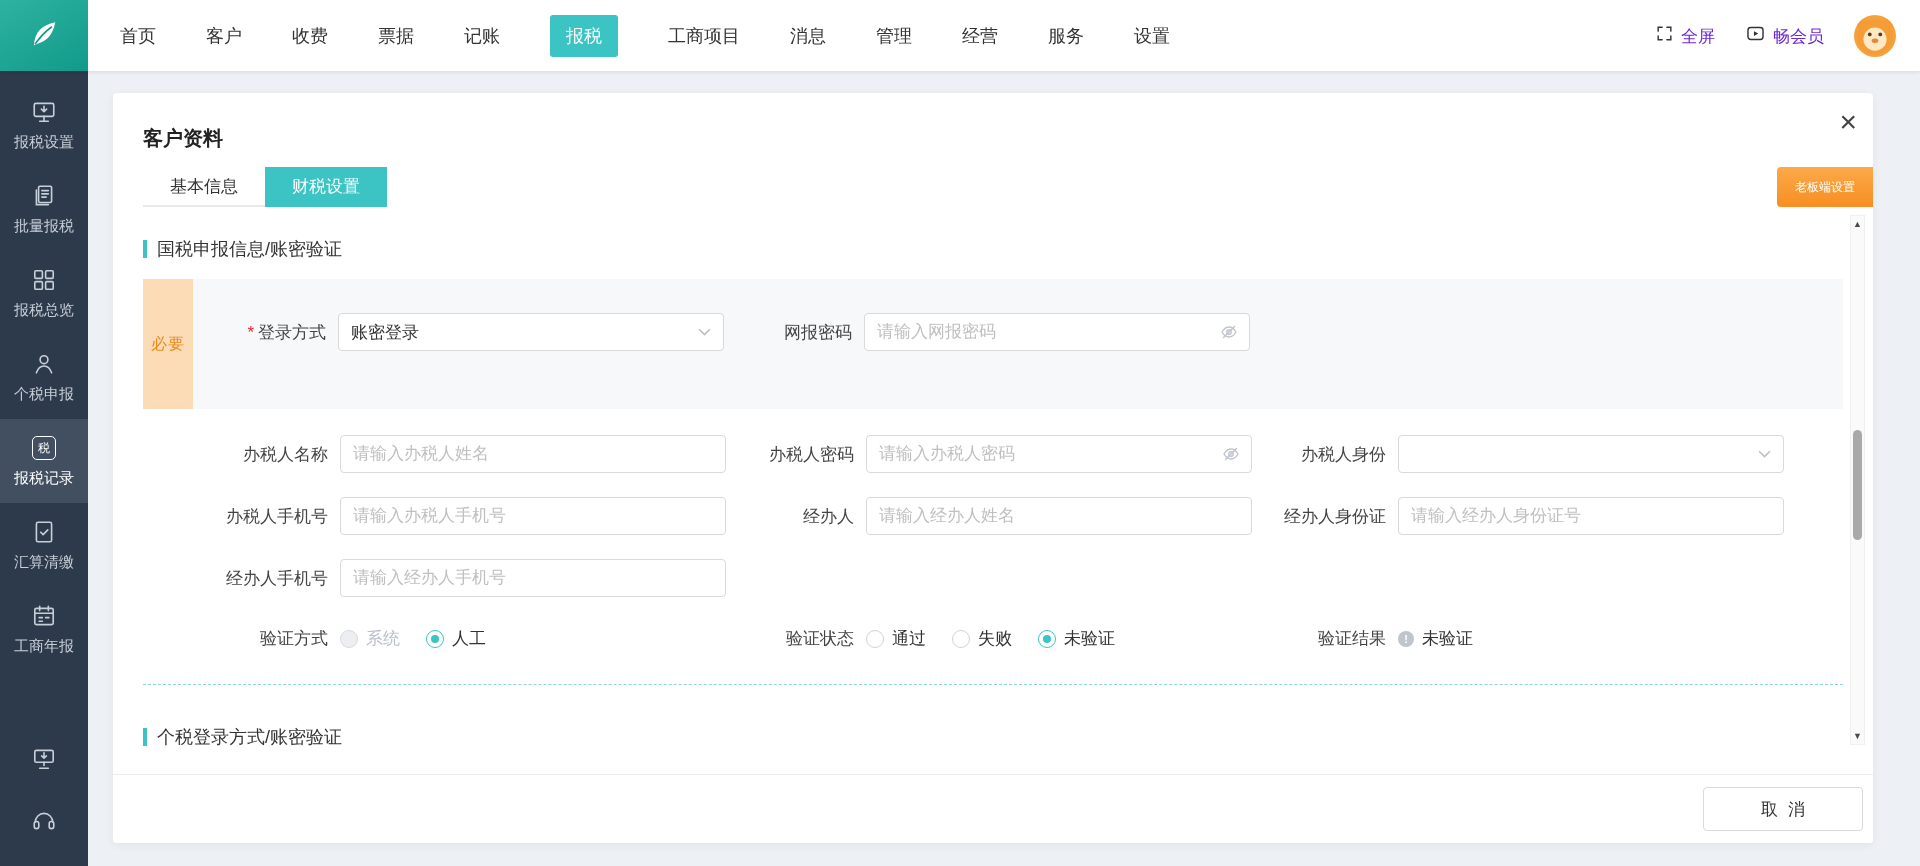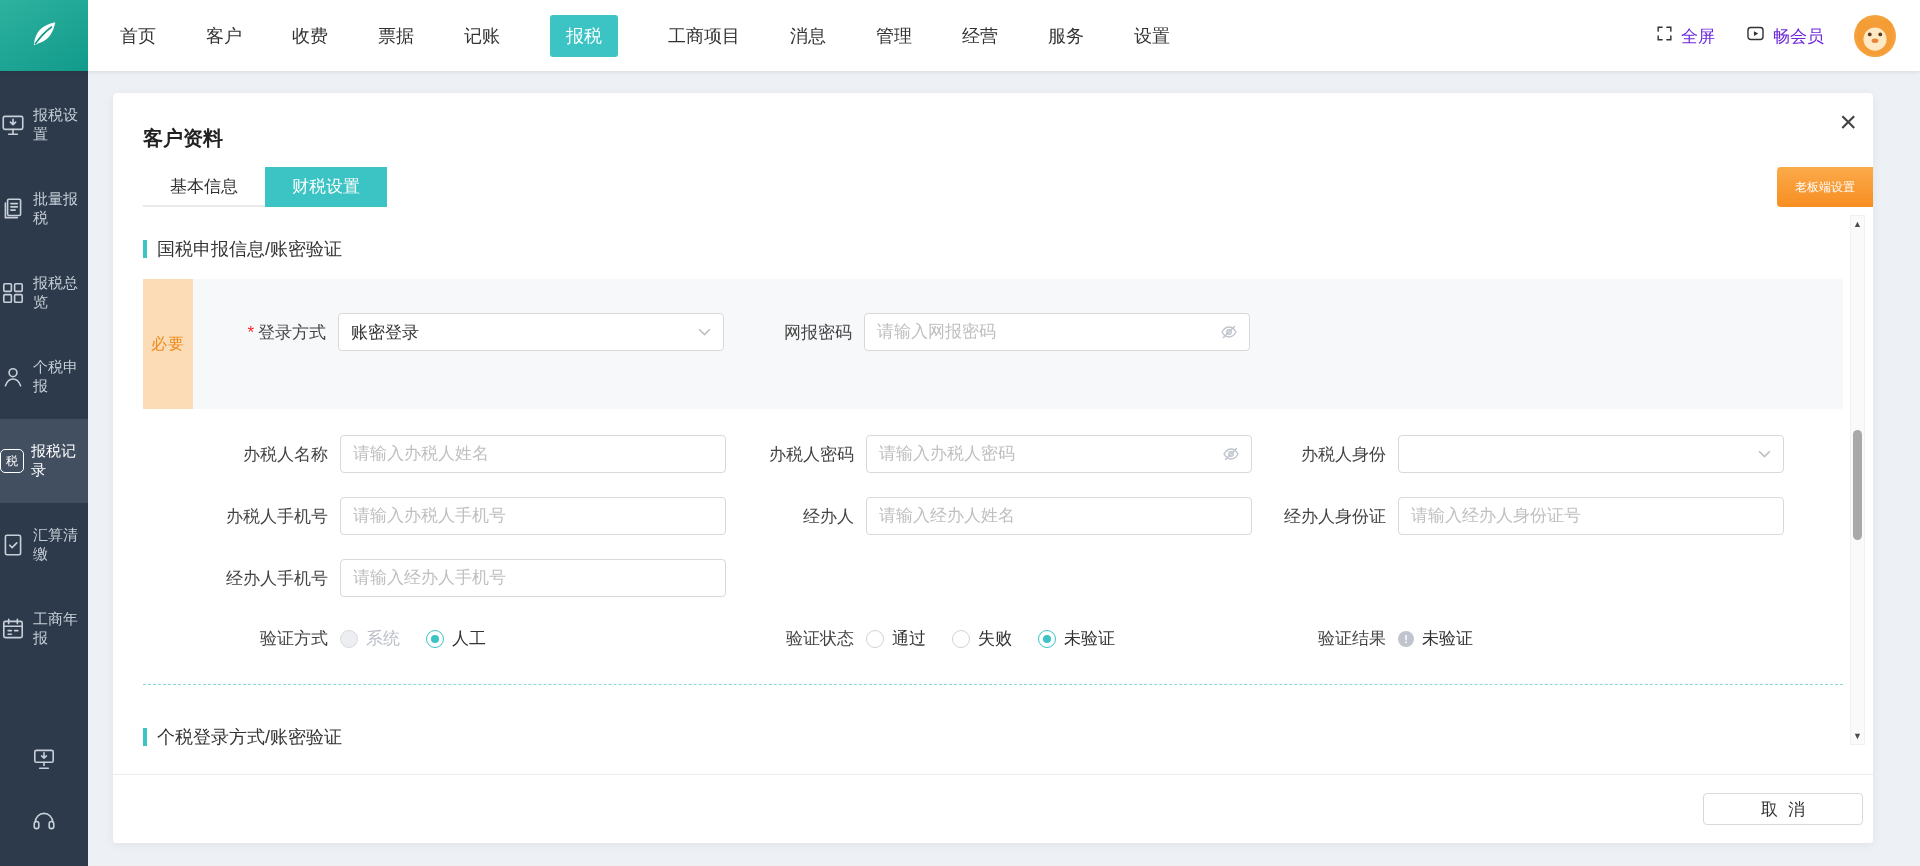--- a/index.html
+++ b/index.html
@@ -13,21 +13,21 @@
     display:flex;align-items:center;justify-content:center;flex:0 0 88px}
   .topnav{display:flex;align-items:center;gap:50px;margin-left:32px}
   .nav-item{font-size:18px;color:#333;cursor:pointer;white-space:nowrap}
   .nav-item.active{background:#3cc4c4;color:#fff;padding:9px 16px;border-radius:3px}
   .topbar-right{margin-left:auto;display:flex;align-items:center;gap:30px;padding-right:24px}
   .top-action{display:flex;align-items:flex-end;gap:7px;font-size:17px;color:#6d28d9;cursor:pointer}
   .avatar{width:42px;height:42px;border-radius:50%;overflow:hidden;cursor:pointer;background:#f6a23c}
 
   
   .sidebar{position:absolute;top:71px;left:0;width:88px;height:795px;background:#2d3a4b;padding-top:12px;z-index:20}
-  .side-item{height:84px;display:flex;flex-direction:row;align-items:center;justify-content:center;
+  .side-item{height:84px;display:flex;flex-direction:column;align-items:center;justify-content:center;
     gap:7px;color:#c7cfd8;font-size:15px;cursor:pointer}
   .side-item.active{background:#414f61;color:#fff}
   .side-item .icon{height:27px;display:flex;align-items:center;justify-content:center}
   .tax-badge{width:24px;height:24px;border:1.7px solid currentColor;border-radius:5px;
     font-size:12px;display:flex;align-items:center;justify-content:center}
   .side-bottom{position:absolute;left:0;width:88px;display:flex;justify-content:center;color:#c7cfd8;cursor:pointer}
   .side-bottom.b1{bottom:90px}
   .side-bottom.b2{bottom:28px}
 
   
@@ -97,21 +97,21 @@
     border:1px solid #f0f0f0;display:flex;flex-direction:column;align-items:center}
   .vs-arrow{height:16px;width:100%;font-size:9px;color:#4a4a4a;display:flex;align-items:center;justify-content:center;cursor:pointer}
   .vs-arrow.up::after{content:"▲"}
   .vs-arrow.down{position:absolute;bottom:0}
   .vs-arrow.down::after{content:"▼"}
   .vs-thumb{position:absolute;top:214px;width:9px;height:110px;background:#a9a9a9;border-radius:5px;cursor:grab}
 
   
   .modal-footer{position:absolute;left:0;right:0;bottom:0;height:69px;border-top:1px solid #ececec;
     display:flex;align-items:center;justify-content:flex-end;gap:15px;padding-right:10px;background:#fff;border-radius:0 0 4px 4px}
-  .btn{min-width:160px;height:32px;display:flex;align-items:center;justify-content:center;font-size:17px;
+  .btn{min-width:160px;height:44px;display:flex;align-items:center;justify-content:center;font-size:17px;
     border-radius:4px;cursor:pointer;letter-spacing:10px;padding-left:10px}
   .btn.cancel{background:#fff;border:1px solid #d9d9d9;color:#333}
   .btn.save{background:#4ccaca;color:#fff}
 </style>
 </head>
 <body>
 
 <header class="topbar">
   <div class="logo">
     <span>

